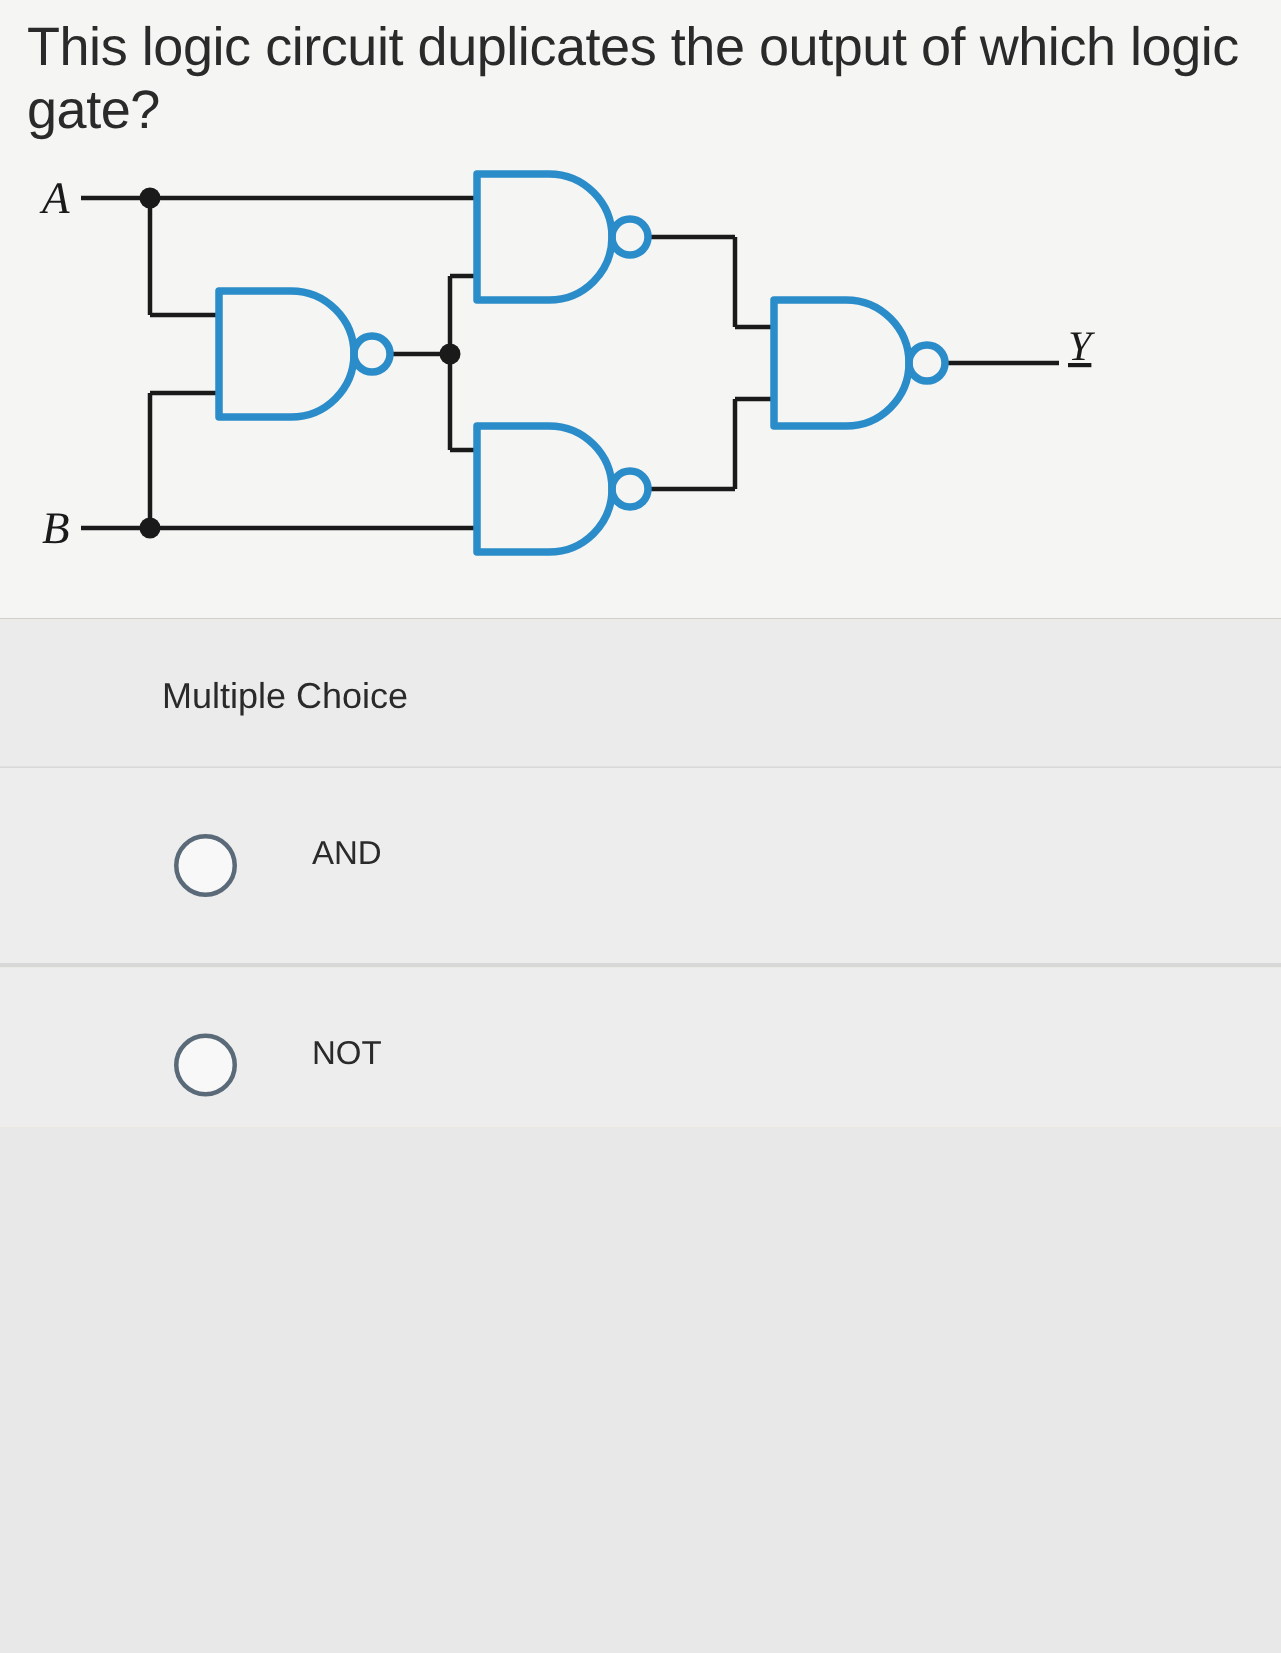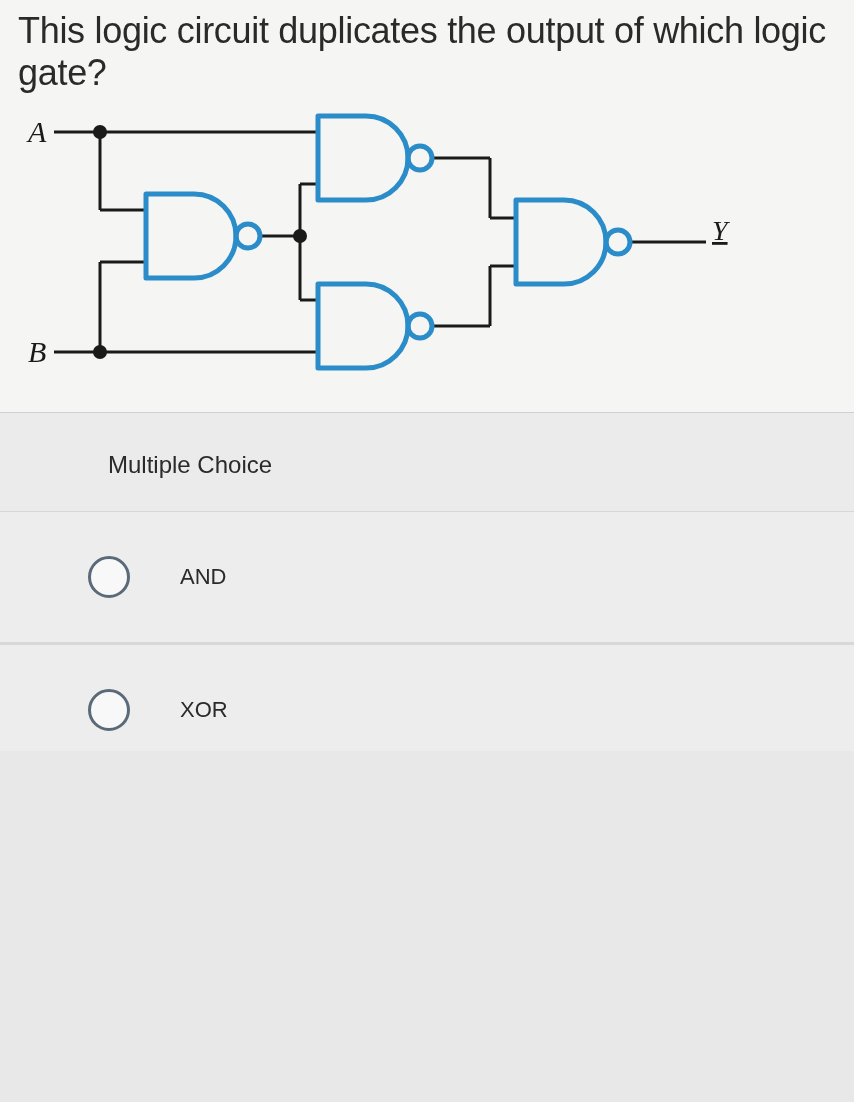--- a/index.html
+++ b/index.html
@@ -30,22 +30,21 @@
     .mc-header {
       font-size: 24px;
       color: #2a2a2a;
       font-weight: 400;
       padding: 38px 18px 32px 108px;
       background: #ebebeb;
       border-bottom: 1px solid #d8d8d8;
     }
     .option-row {
       display: flex;
-      align-items: center;
-      padding: 44px 18px 44px 88px;
+      padding: 44px 18px 44px 116px;
       background: #ededed;
       border-bottom: 3px solid #d8d8d8;
     }
     .option-row:last-child {
       border-bottom: none;
       padding-bottom: 20px;
     }
     .radio-circle {
       width: 42px;
       height: 42px;
@@ -128,19 +127,19 @@
 </div>
 
 <div class="answer-section">
   <div class="mc-header">Multiple Choice</div>
 
   <div class="option-row">
     <div class="radio-circle"></div>
     <div class="option-label">AND</div>
   </div>
 
+  <div class="option-row">
+    <div class="radio-circle"></div>
+    <div class="option-label">NOT</div>
+  </div>
 
 
-  <div class="option-row">
-    <div class="radio-circle"></div>
-    <div class="option-label">XOR</div>
-  </div>
 </div>
 
 </body></html>

